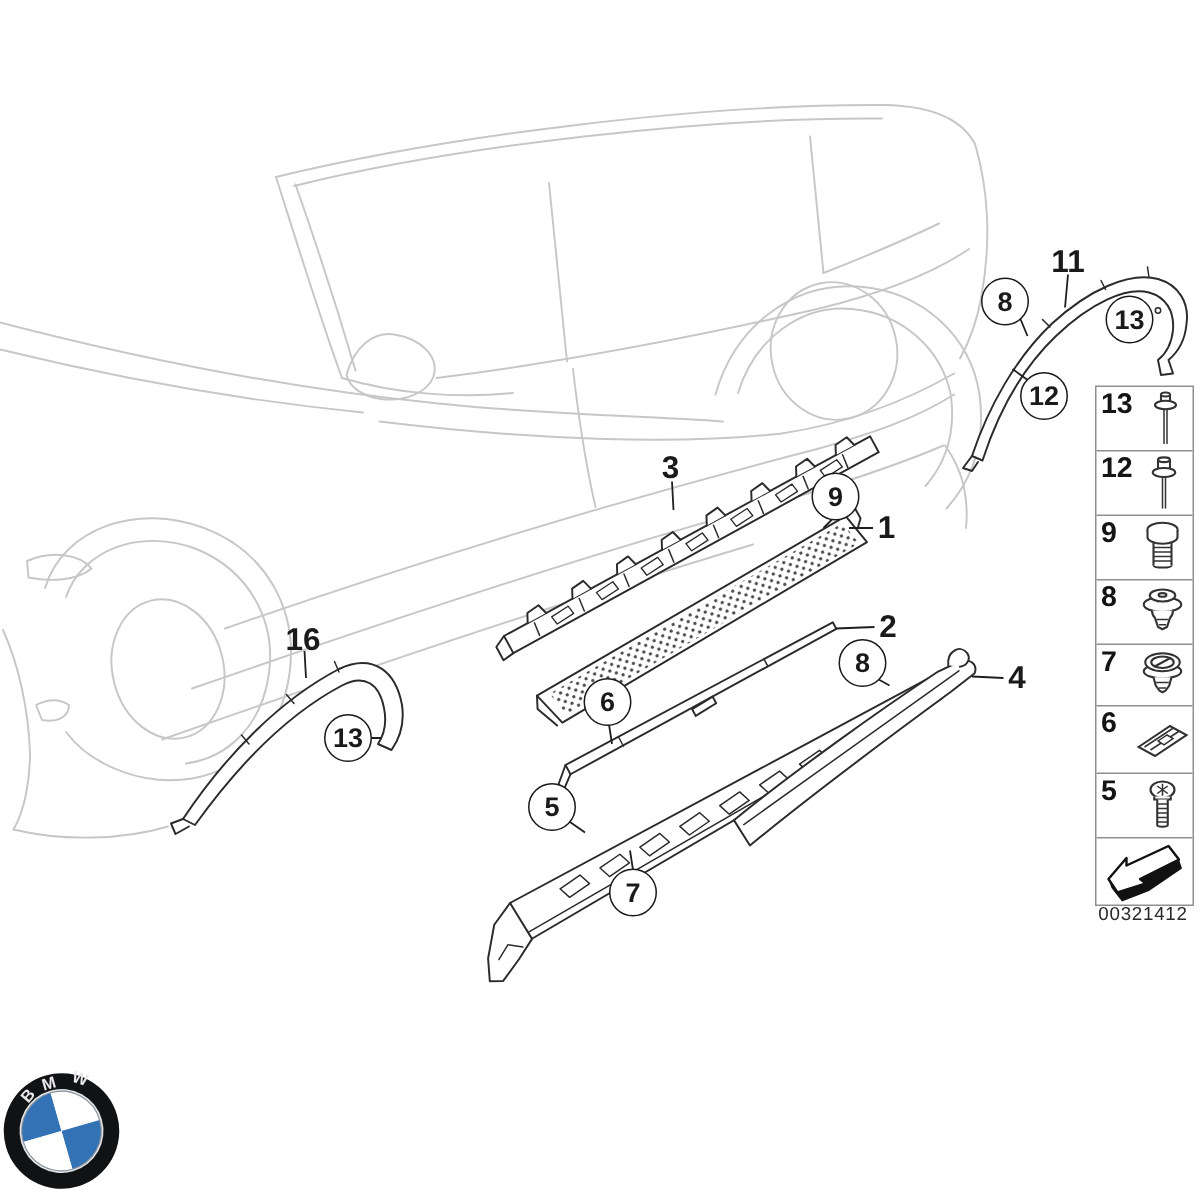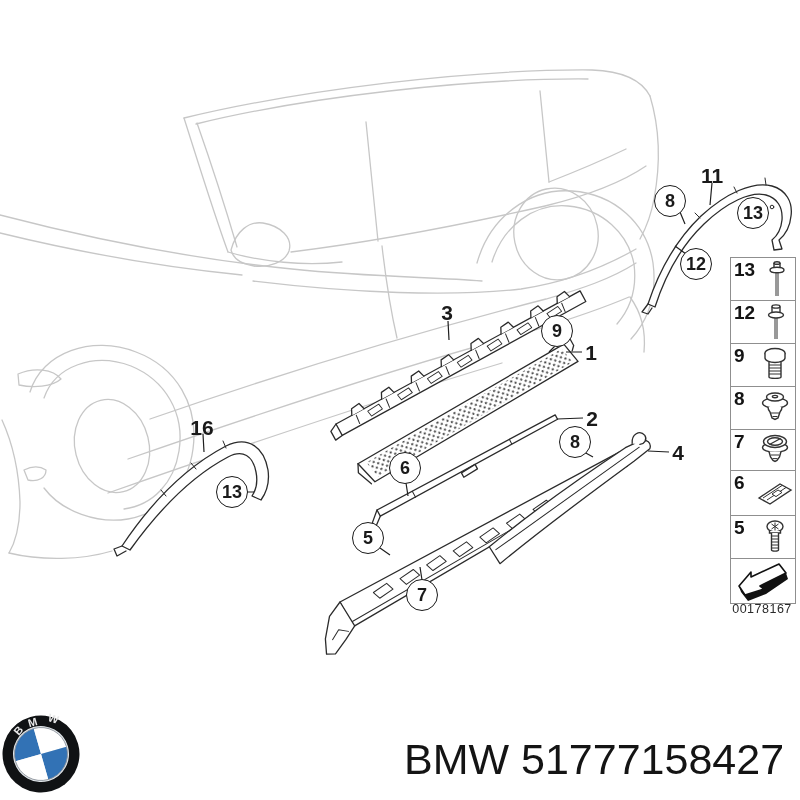--- a/index.html
+++ b/index.html
@@ -211,31 +211,30 @@
         <path d="M16.5,19 h7 M16.5,22 h7 M16.5,25 h7 M16.5,28 h7 M16.5,31 h7" stroke-width="1"></path>
       </svg>
     </div>
     <div class="arrow-row">
       <svg width="58" height="44" viewBox="0 0 54 44" style="position:absolute;left:2px;top:0">
         <path d="M51,14 L25,27 L29,30 L10,36 L4,27 L6,33 L13,42 L31,35 L53,20 Z" fill="#111" stroke="none"></path>
         <path d="M4,27 L16,13 L16,18 L44,5 L51,14 L25,27 L29,30 L10,36 Z" fill="#fff" stroke="#111" stroke-width="1.6" stroke-linejoin="round"></path>
       </svg>
     </div>
   </div>
-  <div class="catnum">00178167</div>
+  <div class="catnum">00321412</div>
 
   <div class="bmw-logo">
     <svg width="80" height="82" viewBox="0 0 80 82">
       <circle cx="40" cy="41" r="38.5" fill="#101214"></circle>
       <circle cx="40" cy="41" r="28" fill="#dfe4e8"></circle>
       <path d="M40,41 L13.5,41 A26.5,26.5 0 0 1 40,14.5 Z" fill="#3272b5"></path>
       <path d="M40,41 L40,14.5 A26.5,26.5 0 0 1 66.5,41 Z" fill="#ffffff"></path>
       <path d="M40,41 L66.5,41 A26.5,26.5 0 0 1 40,67.5 Z" fill="#3272b5"></path>
       <path d="M40,41 L40,67.5 A26.5,26.5 0 0 1 13.5,41 Z" fill="#ffffff"></path>
       <circle cx="40" cy="41" r="26.5" fill="none" stroke="#8a9199" stroke-width="0.8"></circle>
       <text x="22" y="18" font-size="11" font-weight="bold" fill="#e9e9e9" transform="rotate(-34 22 15)">B</text>
       <text x="36" y="12" font-size="11" font-weight="bold" fill="#e9e9e9">M</text>
       <text x="53" y="12" font-size="11" font-weight="bold" fill="#e9e9e9" transform="rotate(34 56 15)">W</text>
     </svg>
   </div>
-  <div class="part-label">BMW 51777158427</div>
 
 </div>
 
 </body></html>

